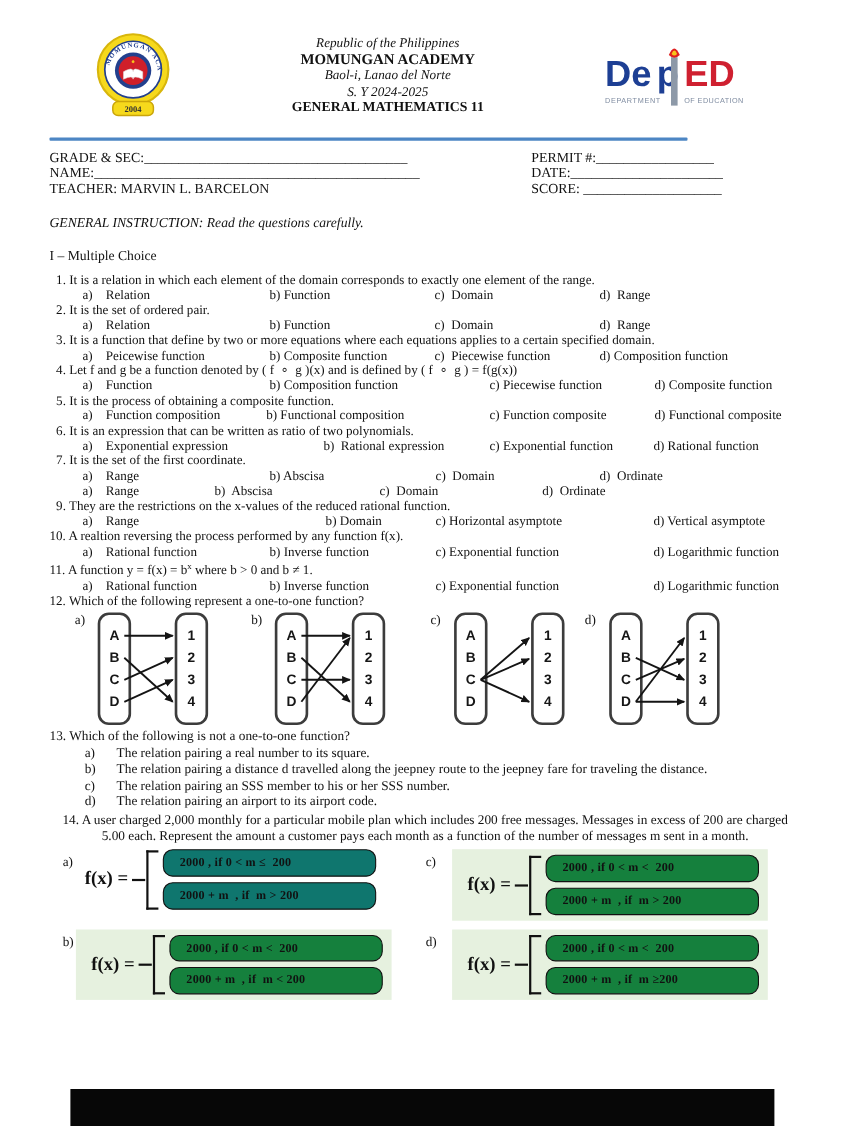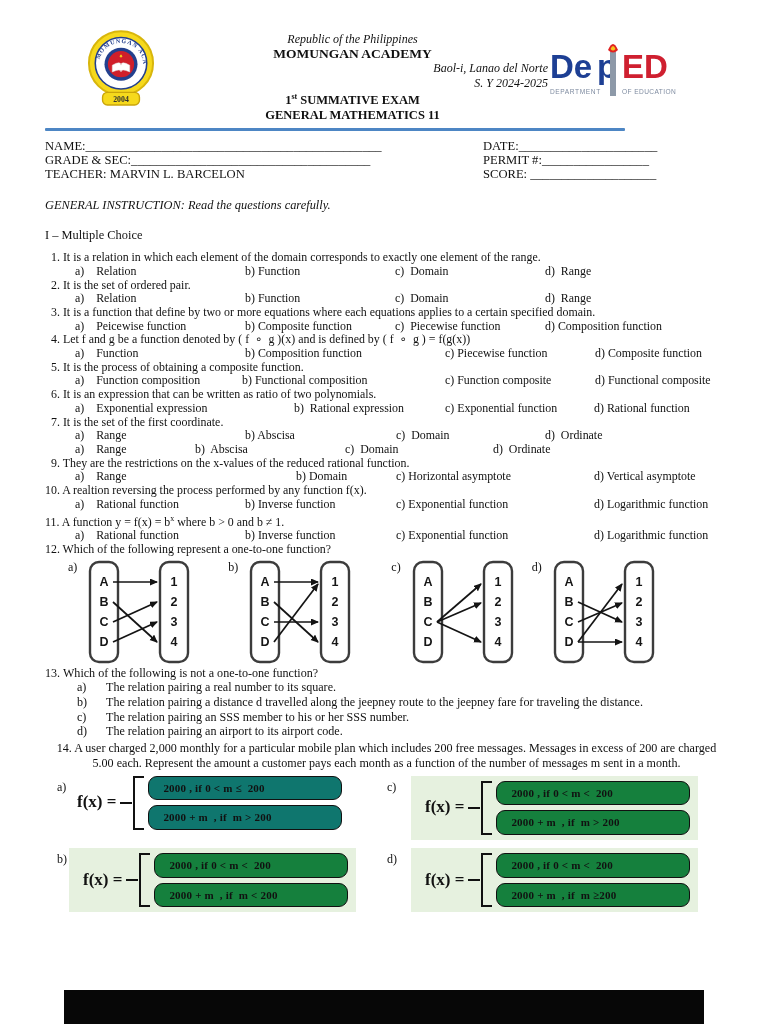--- a/index.html
+++ b/index.html
@@ -6,21 +6,21 @@
   body{background:#ffffff;font-family:"Liberation Serif", serif;color:#111;}
   .page{position:relative;width:768px;height:1024px;background:#fff;overflow:hidden;}
   .content{padding:28px 40px 0 45px;}
 
   
   .header{display:flex;align-items:flex-start;}
   .seal{width:70px;flex:0 0 auto;margin-left:42px;}
   .head-center{flex:1 1 auto;text-align:center;line-height:14.5px;padding-top:4px;}
   .hc-l1{font-style:italic;font-size:12px;}
   .hc-l2{font-weight:bold;font-size:13.5px;}
-  .hc-l3,.hc-l4{font-style:italic;font-size:12px;text-align:right;}
+  .hc-l3,.hc-l4{font-style:italic;font-size:12px;}
   .hc-l5,.hc-l6{font-weight:bold;font-size:12.5px;}
   .hc-l5 sup{font-size:8px;}
   .deped{flex:0 0 auto;margin-right:40px;padding-top:10px;}
   .rule-blue{height:3px;background:#4d86c4;width:580px;margin:6px 0 8px 0;border-radius:1px;}
 
   
   .info{font-size:12.6px;line-height:14px;}
   .info-row{display:flex;}
   .info-left{flex:0 0 438px;white-space:pre;}
   .info-right{flex:1;white-space:pre;}
@@ -90,21 +90,20 @@
           <rect x="16" y="66" width="38" height="13" rx="5" fill="#f6d91c" stroke="#caa50a" stroke-width="1.4"></rect>
           <text x="35" y="76" text-anchor="middle" font-size="8" font-weight="bold" fill="#333">2004</text>
         </svg>
       </div>
 
       <div class="head-center">
         <div class="hc-l1">Republic of the Philippines</div>
         <div class="hc-l2">MOMUNGAN ACADEMY</div>
         <div class="hc-l3">Baol-i, Lanao del Norte</div>
         <div class="hc-l4">S.  Y 2024-2025</div>
-        <div class="hc-l5"><span>1</span><sup>st</sup><span> SUMMATIVE EXAM</span></div>
         <div class="hc-l6">GENERAL MATHEMATICS 11</div>
       </div>
 
       <div class="deped">
         <svg width="140" height="64" viewBox="0 0 140 64">
           <text x="2" y="40" font-family="Liberation Sans, sans-serif" font-size="33" font-weight="bold" fill="#1d3f94">De</text>
           <text x="49" y="40" font-family="Liberation Sans, sans-serif" font-size="33" font-weight="bold" fill="#1d3f94">p</text>
           <text x="74" y="40" font-family="Liberation Sans, sans-serif" font-size="33" font-weight="bold" fill="#cf2030">ED</text>
           <rect x="62" y="14" width="6" height="44" fill="#8d99a8"></rect>
           <path d="M 60 12 Q 65 0 70 12 Q 65 17 60 12 Z" fill="#e02020"></path>
@@ -112,26 +111,26 @@
           <text x="2" y="56" font-family="Liberation Sans, sans-serif" font-size="6.6" fill="#7e8ba0" letter-spacing="0.6">DEPARTMENT</text>
           <text x="74" y="56" font-family="Liberation Sans, sans-serif" font-size="6.6" fill="#7e8ba0" letter-spacing="0.4">OF EDUCATION</text>
         </svg>
       </div>
     </div>
 
     <div class="rule-blue"></div>
 
     <div class="info">
       <div class="info-row">
+        <div class="info-left"><span>GRADE &amp; SEC:</span><span>______________________________________</span></div>
+        <div class="info-right"><span>PERMIT #:</span><span>_________________</span></div>
+      </div>
+      <div class="info-row">
         <div class="info-left"><span>NAME:</span><span>_______________________________________________</span></div>
         <div class="info-right"><span>DATE:</span><span>______________________</span></div>
-      </div>
-      <div class="info-row">
-        <div class="info-left"><span>GRADE &amp; SEC:</span><span>______________________________________</span></div>
-        <div class="info-right"><span>PERMIT #:</span><span>_________________</span></div>
       </div>
       <div class="info-row">
         <div class="info-left">TEACHER: MARVIN L. BARCELON</div>
         <div class="info-right"><span>SCORE:</span><span> ____________________</span></div>
       </div>
     </div>
 
     <div class="instruction">GENERAL INSTRUCTION: Read the questions carefully.</div>
     <div class="section-title">I – Multiple Choice</div>
 

